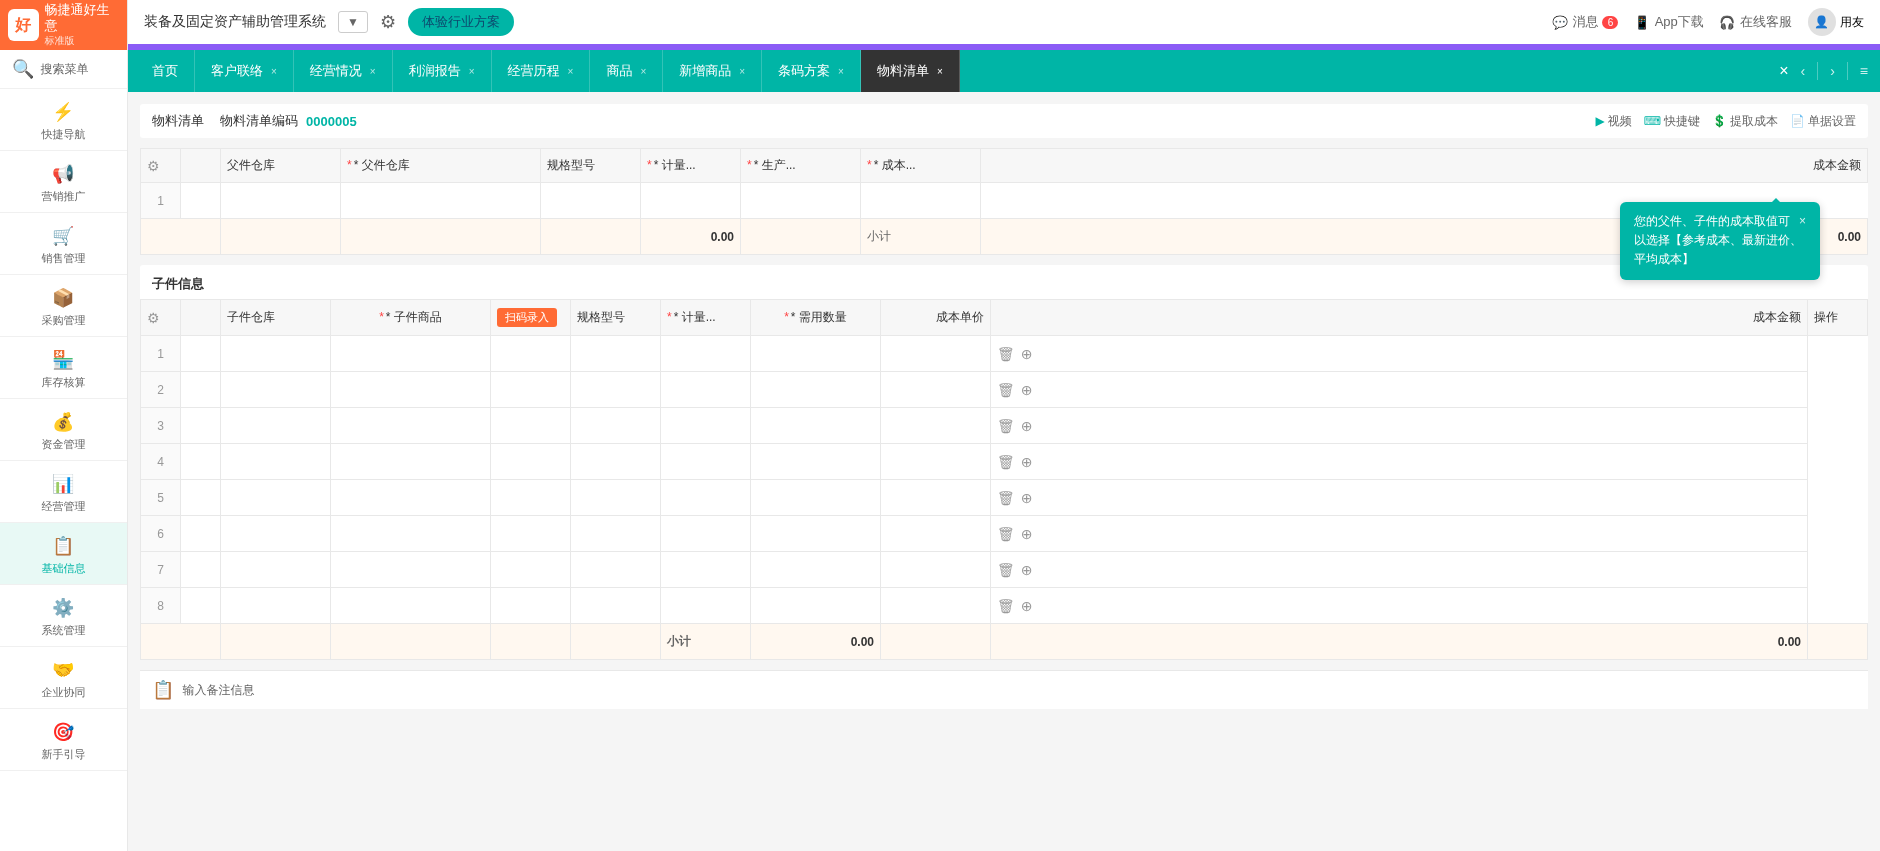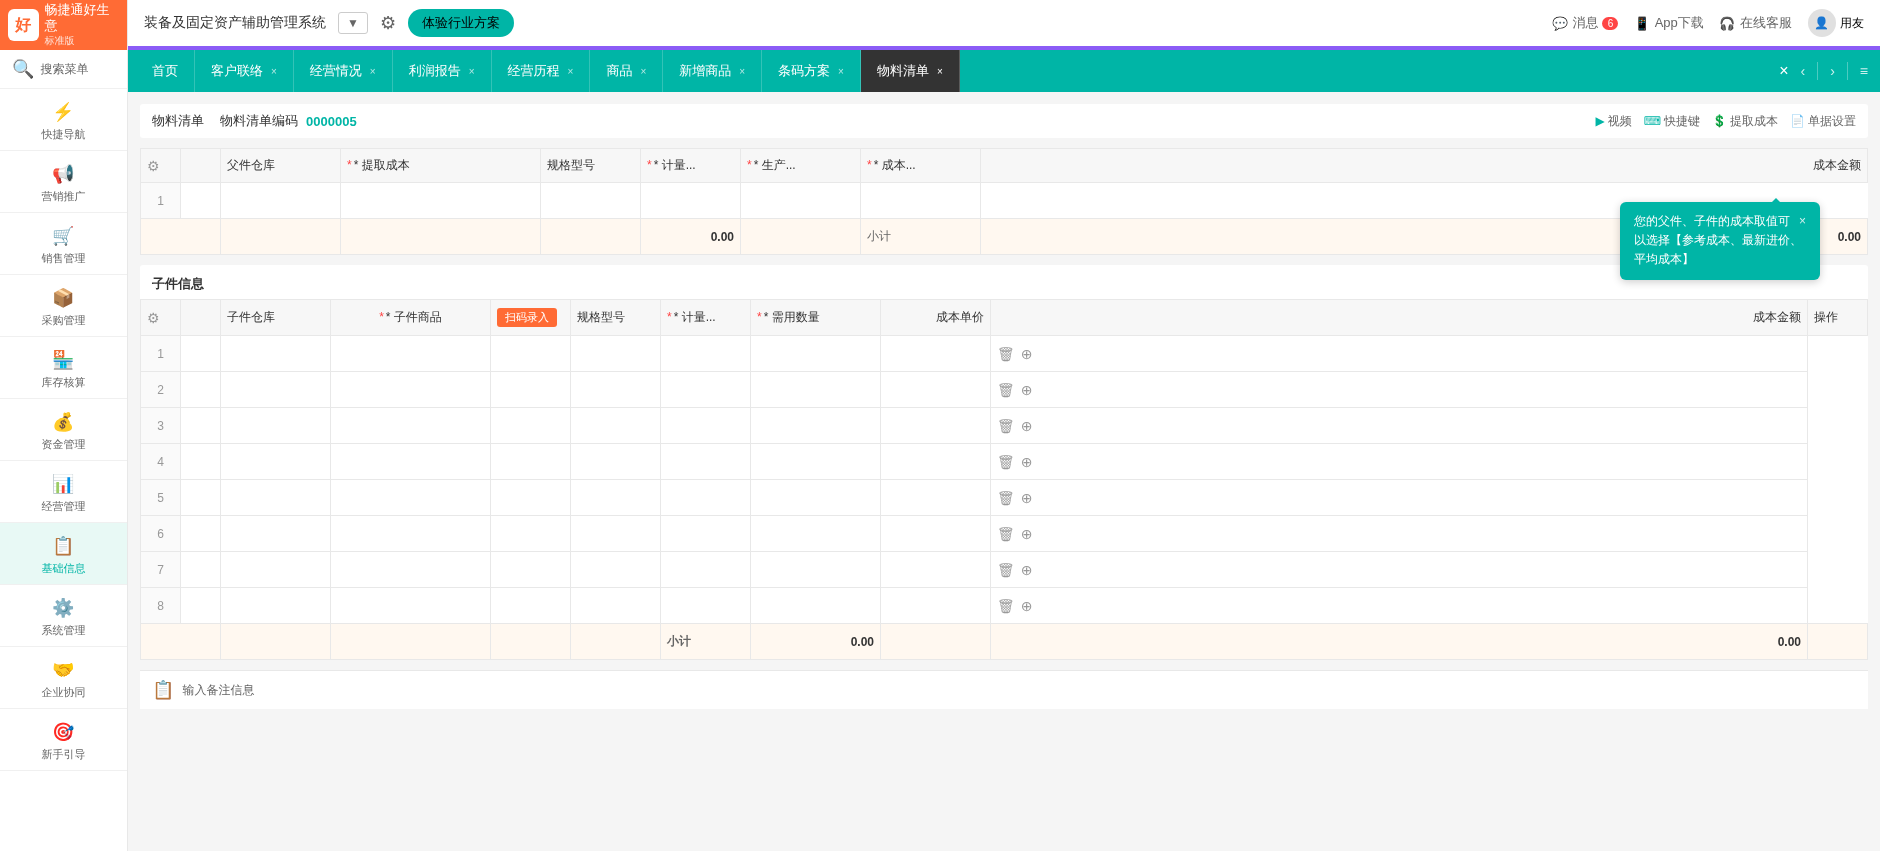--- a/index.html
+++ b/index.html
@@ -63,32 +63,32 @@
     }
 
     
     .top-header {
       background: #fff;
       height: 50px;
       display: flex;
       align-items: center;
       justify-content: space-between;
       padding: 0 16px;
-      border-bottom: 4px solid #8b5cf6;
+      border-bottom: 6px solid #8b5cf6;
       flex-shrink: 0;
     }
     .top-header-left { display: flex; align-items: center; gap: 12px; }
     .system-name { font-size: 14px; color: #333; }
     .dropdown-btn {
       background: none; border: 1px solid #ccc; border-radius: 3px; padding: 3px 8px;
       cursor: pointer; font-size: 12px; color: #666; display: flex; align-items: center; gap: 4px;
     }
     .settings-btn { background: none; border: none; cursor: pointer; font-size: 18px; color: #666; }
     .experience-btn {
-      background: #00b5a6; color: #000000; border: none; border-radius: 16px;
+      background: #00b5a6; color: #0c4a6e; border: none; border-radius: 16px;
       padding: 5px 14px; cursor: pointer; font-size: 13px;
     }
     .top-header-right { display: flex; align-items: center; gap: 16px; }
     .header-action { display: flex; align-items: center; gap: 4px; cursor: pointer; color: #666; font-size: 13px; }
     .badge {
       background: #ff4444; color: #fff; border-radius: 10px; padding: 1px 5px; font-size: 10px;
       min-width: 16px; text-align: center;
     }
     .user-info { display: flex; align-items: center; gap: 4px; cursor: pointer; }
     .avatar { width: 28px; height: 28px; background: #e0e0e0; border-radius: 50%; display: flex; align-items: center; justify-content: center; }
@@ -431,21 +431,21 @@
     <div class="section">
       <table class="data-table">
         <thead>
           <tr>
             <th class="col-settings">
               <span class="settings-icon">⚙</span>
             </th>
             <th style="width:40px;"></th>
             <th style="width:120px;">父件仓库</th>
             <th style="width:200px;">
-              <span class="required">*</span><span>* 提取成本</span>
+              <span class="required">*</span><span>* 父件仓库</span>
             </th>
             <th style="width:100px;">规格型号</th>
             <th style="width:100px;">
               <span class="required">*</span><span>* 计量...</span>
             </th>
             <th style="width:120px;">
               <span class="required">*</span><span>* 生产...</span>
             </th>
             <th style="width:120px;">
               <span class="required">*</span><span>* 成本...</span>
@@ -491,21 +491,21 @@
             <th style="width:160px;text-align:center;">
               <span class="required">*</span><span>* 子件商品</span>
             </th>
             <th style="width:80px;">
               <button class="scan-btn">扫码录入</button>
             </th>
             <th style="width:90px;">规格型号</th>
             <th style="width:90px;">
               <span class="required">*</span><span>* 计量...</span>
             </th>
-            <th style="width:130px;text-align:left;margin-left:28px;">
+            <th style="width:130px;text-align:center;margin-left:28px;">
               <span class="required">*</span><span>* 需用数量</span>
             </th>
             <th style="width:110px;text-align:right;">成本单价</th>
             <th style="width:auto;text-align:right;">成本金额</th>
             <th style="width:60px;">操作</th>
           </tr>
         </thead>
         <tbody id="child-tbody">
         <tr>
       <td class="row-num">1</td>

